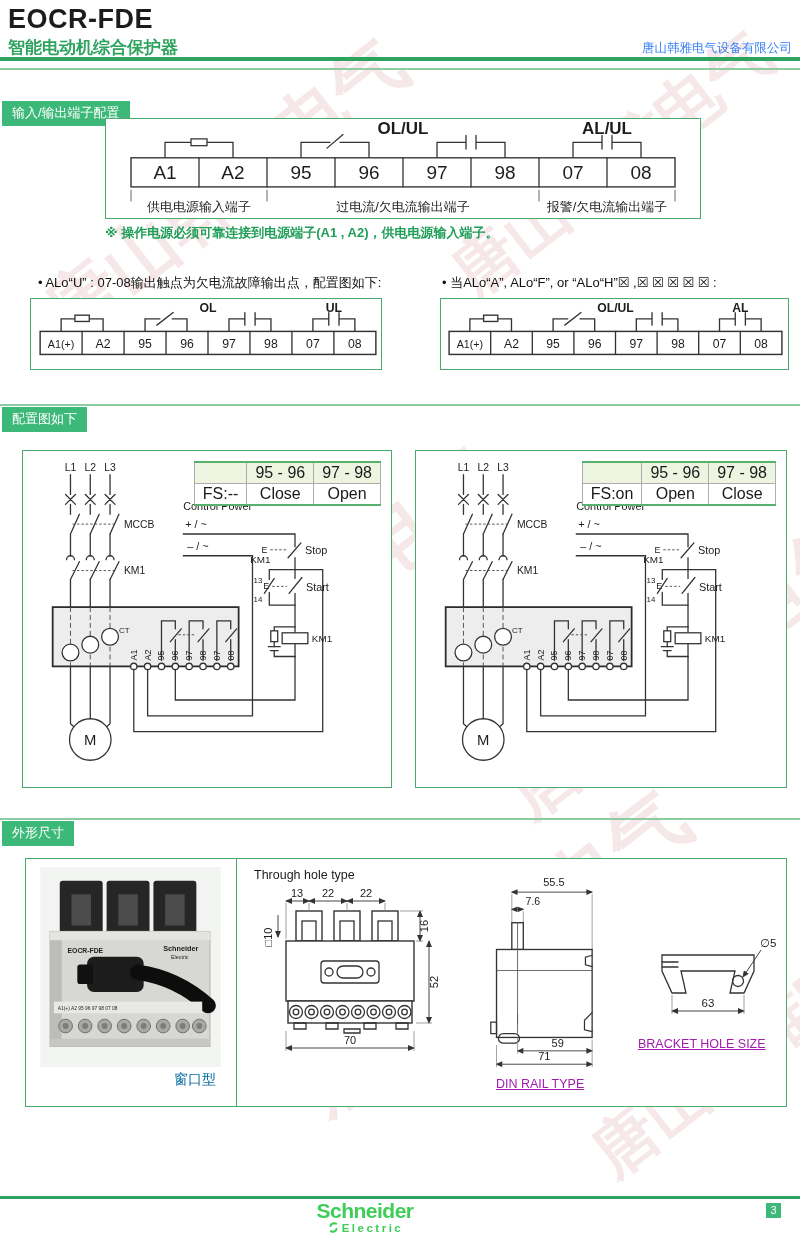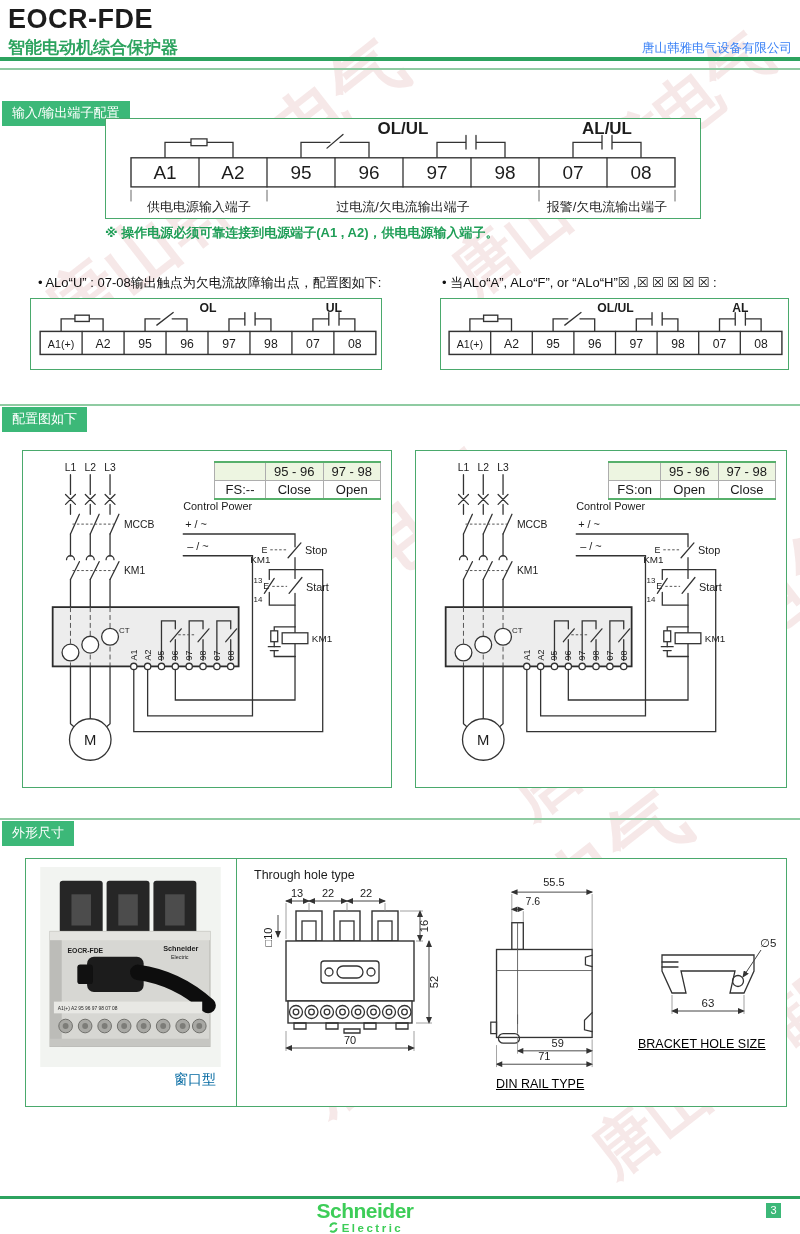--- a/index.html
+++ b/index.html
@@ -23,25 +23,25 @@
   svg text{fill:#1c1c1c;font-family:"Liberation Sans","DejaVu Sans",sans-serif;}
   .k{stroke:#333;stroke-width:1.3;fill:none;stroke-linecap:round;}
   .kf{stroke:#333;stroke-width:1.3;fill:#fff;}
   .kt{stroke:#333;stroke-width:1.4;fill:#fff;}
   .dash{stroke:#555;stroke-width:1;stroke-dasharray:5 3;fill:none;}
   .dash2{stroke:#555;stroke-width:1;stroke-dasharray:2.5 2;fill:none;}
   .dim{stroke:#444;stroke-width:1;fill:none;}
   .ext{stroke:#888;stroke-width:.8;fill:none;}
   .thin{stroke:#555;stroke-width:.9;fill:none;}
   
-  table.fs{border-collapse:collapse;font-size:13px;background:#fff;}
+  table.fs{border-collapse:collapse;font-size:16px;background:#fff;}
   table.fs td{border:1px solid #adadad;padding:1px 8px;text-align:center;min-width:34px;}
   table.fs tr.hd td{background:#edf5e1;border-top:2px solid #57b06b;}
   table.fs tr.vr td{border-bottom:2px solid #57b06b;}
-  .underlab{font-size:12.5px;color:#000000;text-decoration:underline;text-align:center;white-space:nowrap;}
+  .underlab{font-size:12.5px;color:#a21caf;text-decoration:underline;text-align:center;white-space:nowrap;}
   .caption{font-size:14px;color:#0369a1;}
   
   .f-brand{font-size:21px;font-weight:bold;color:#3dcd58;letter-spacing:-.5px;line-height:20px;}
   .f-sub{font-size:11.5px;font-weight:bold;color:#3dcd58;letter-spacing:2.5px;}
   .pagebadge{background:#3cb878;color:#fff;font-size:11px;width:15px;height:15px;line-height:15px;text-align:center;}
 </style>
 </head>
 <body>
 
 <div id="page">

